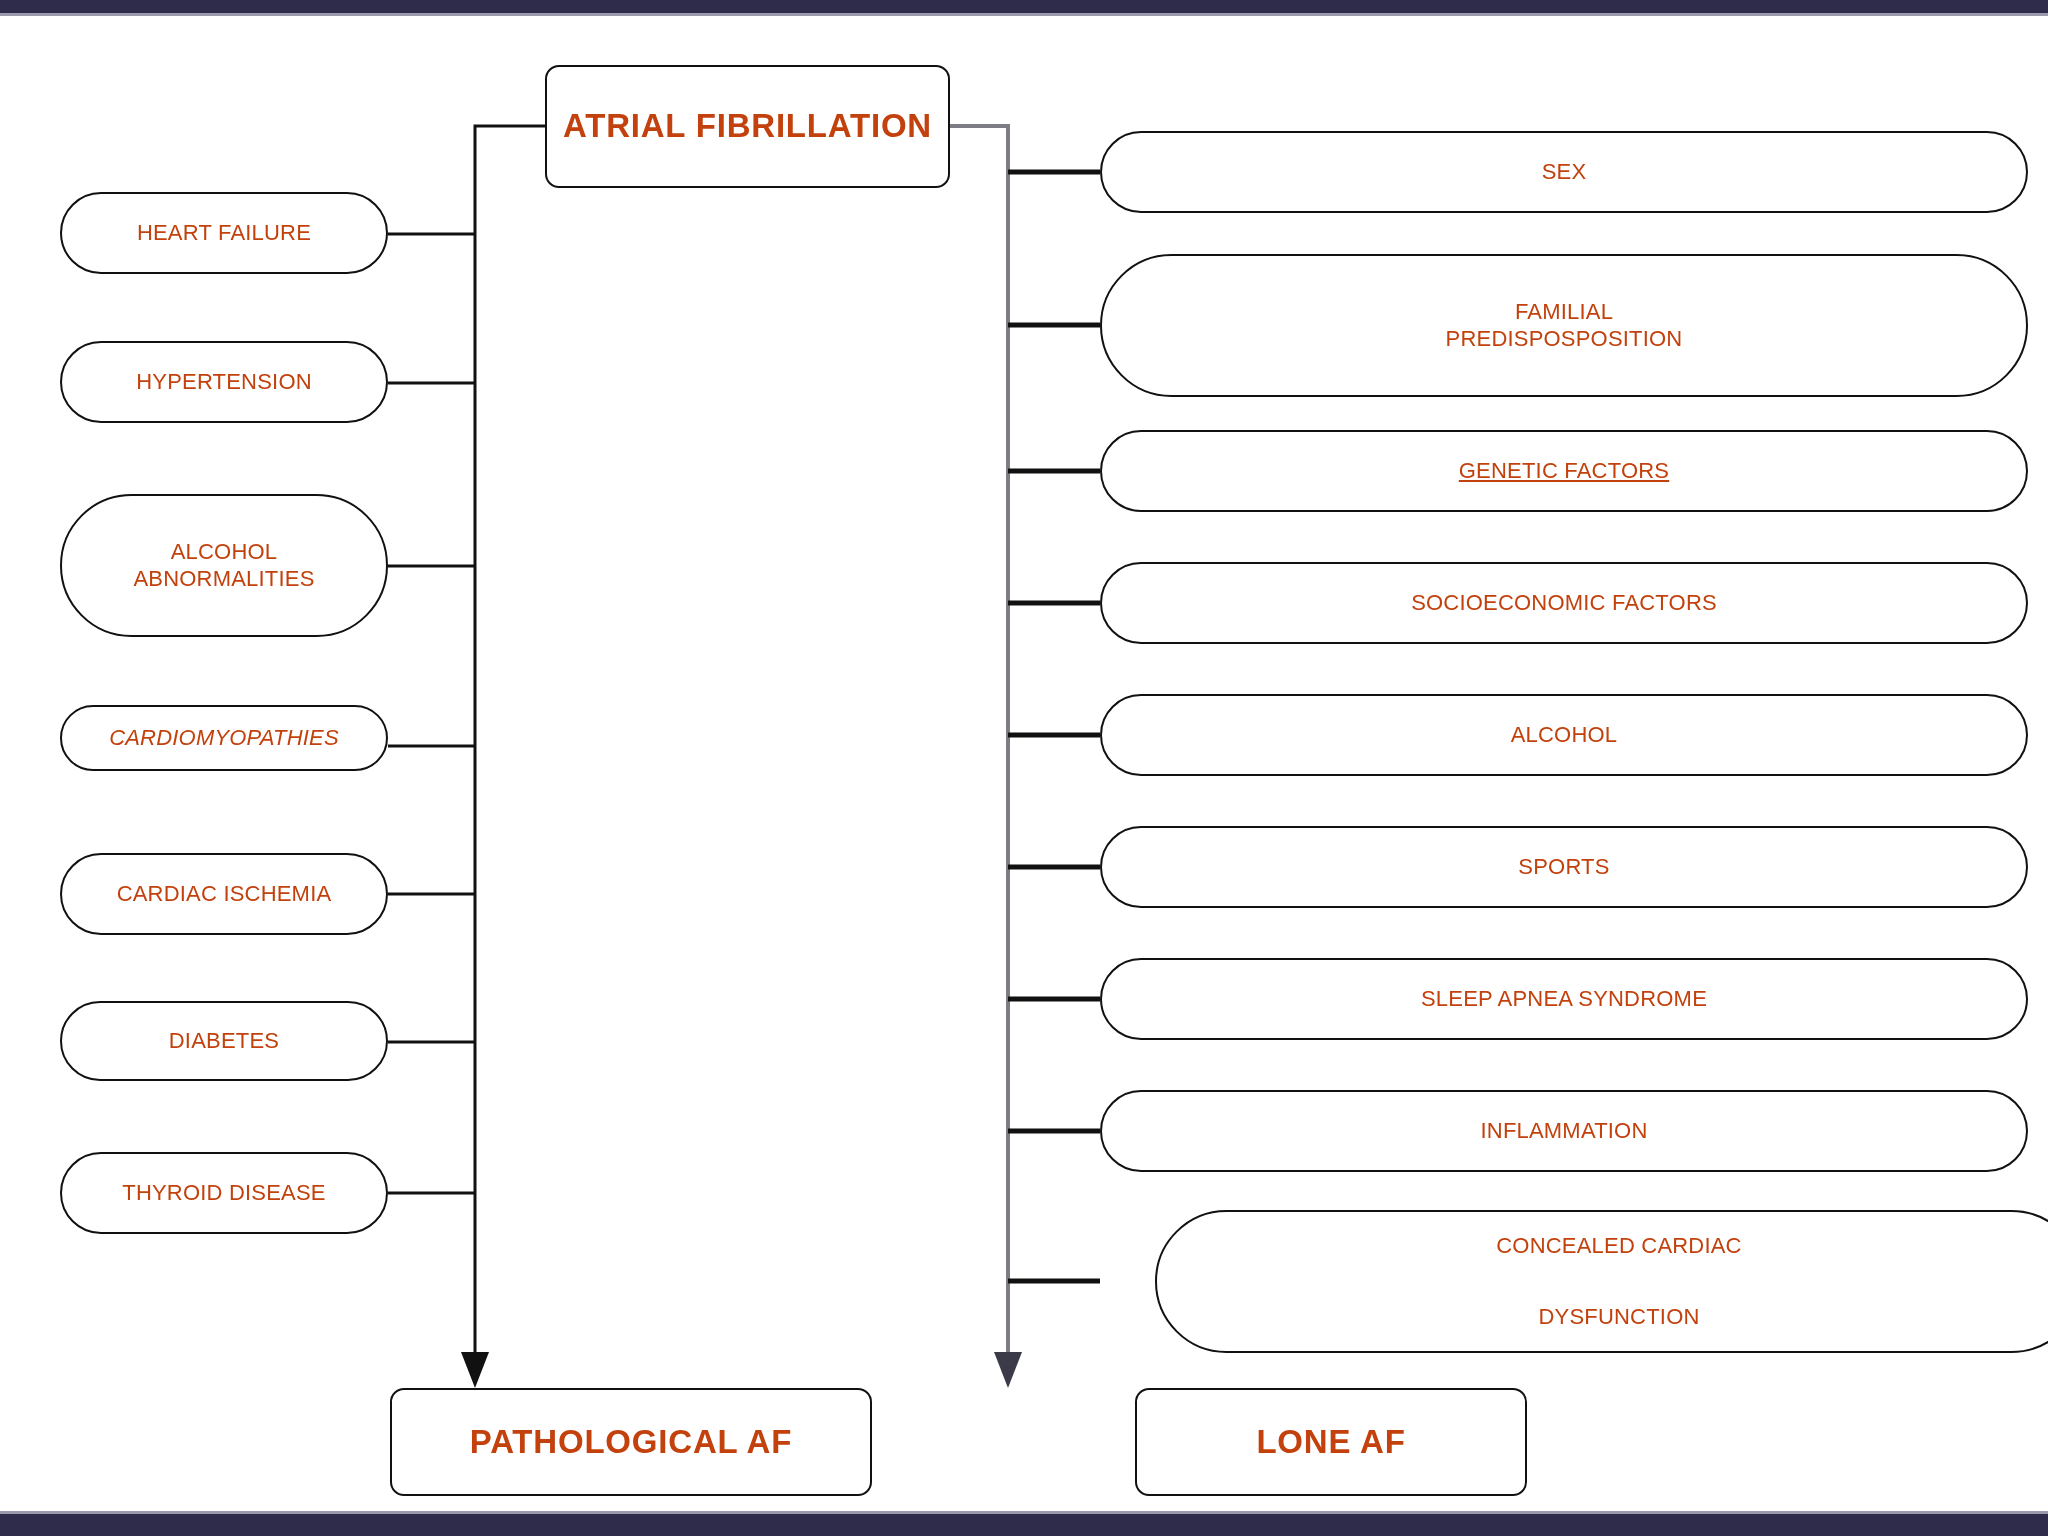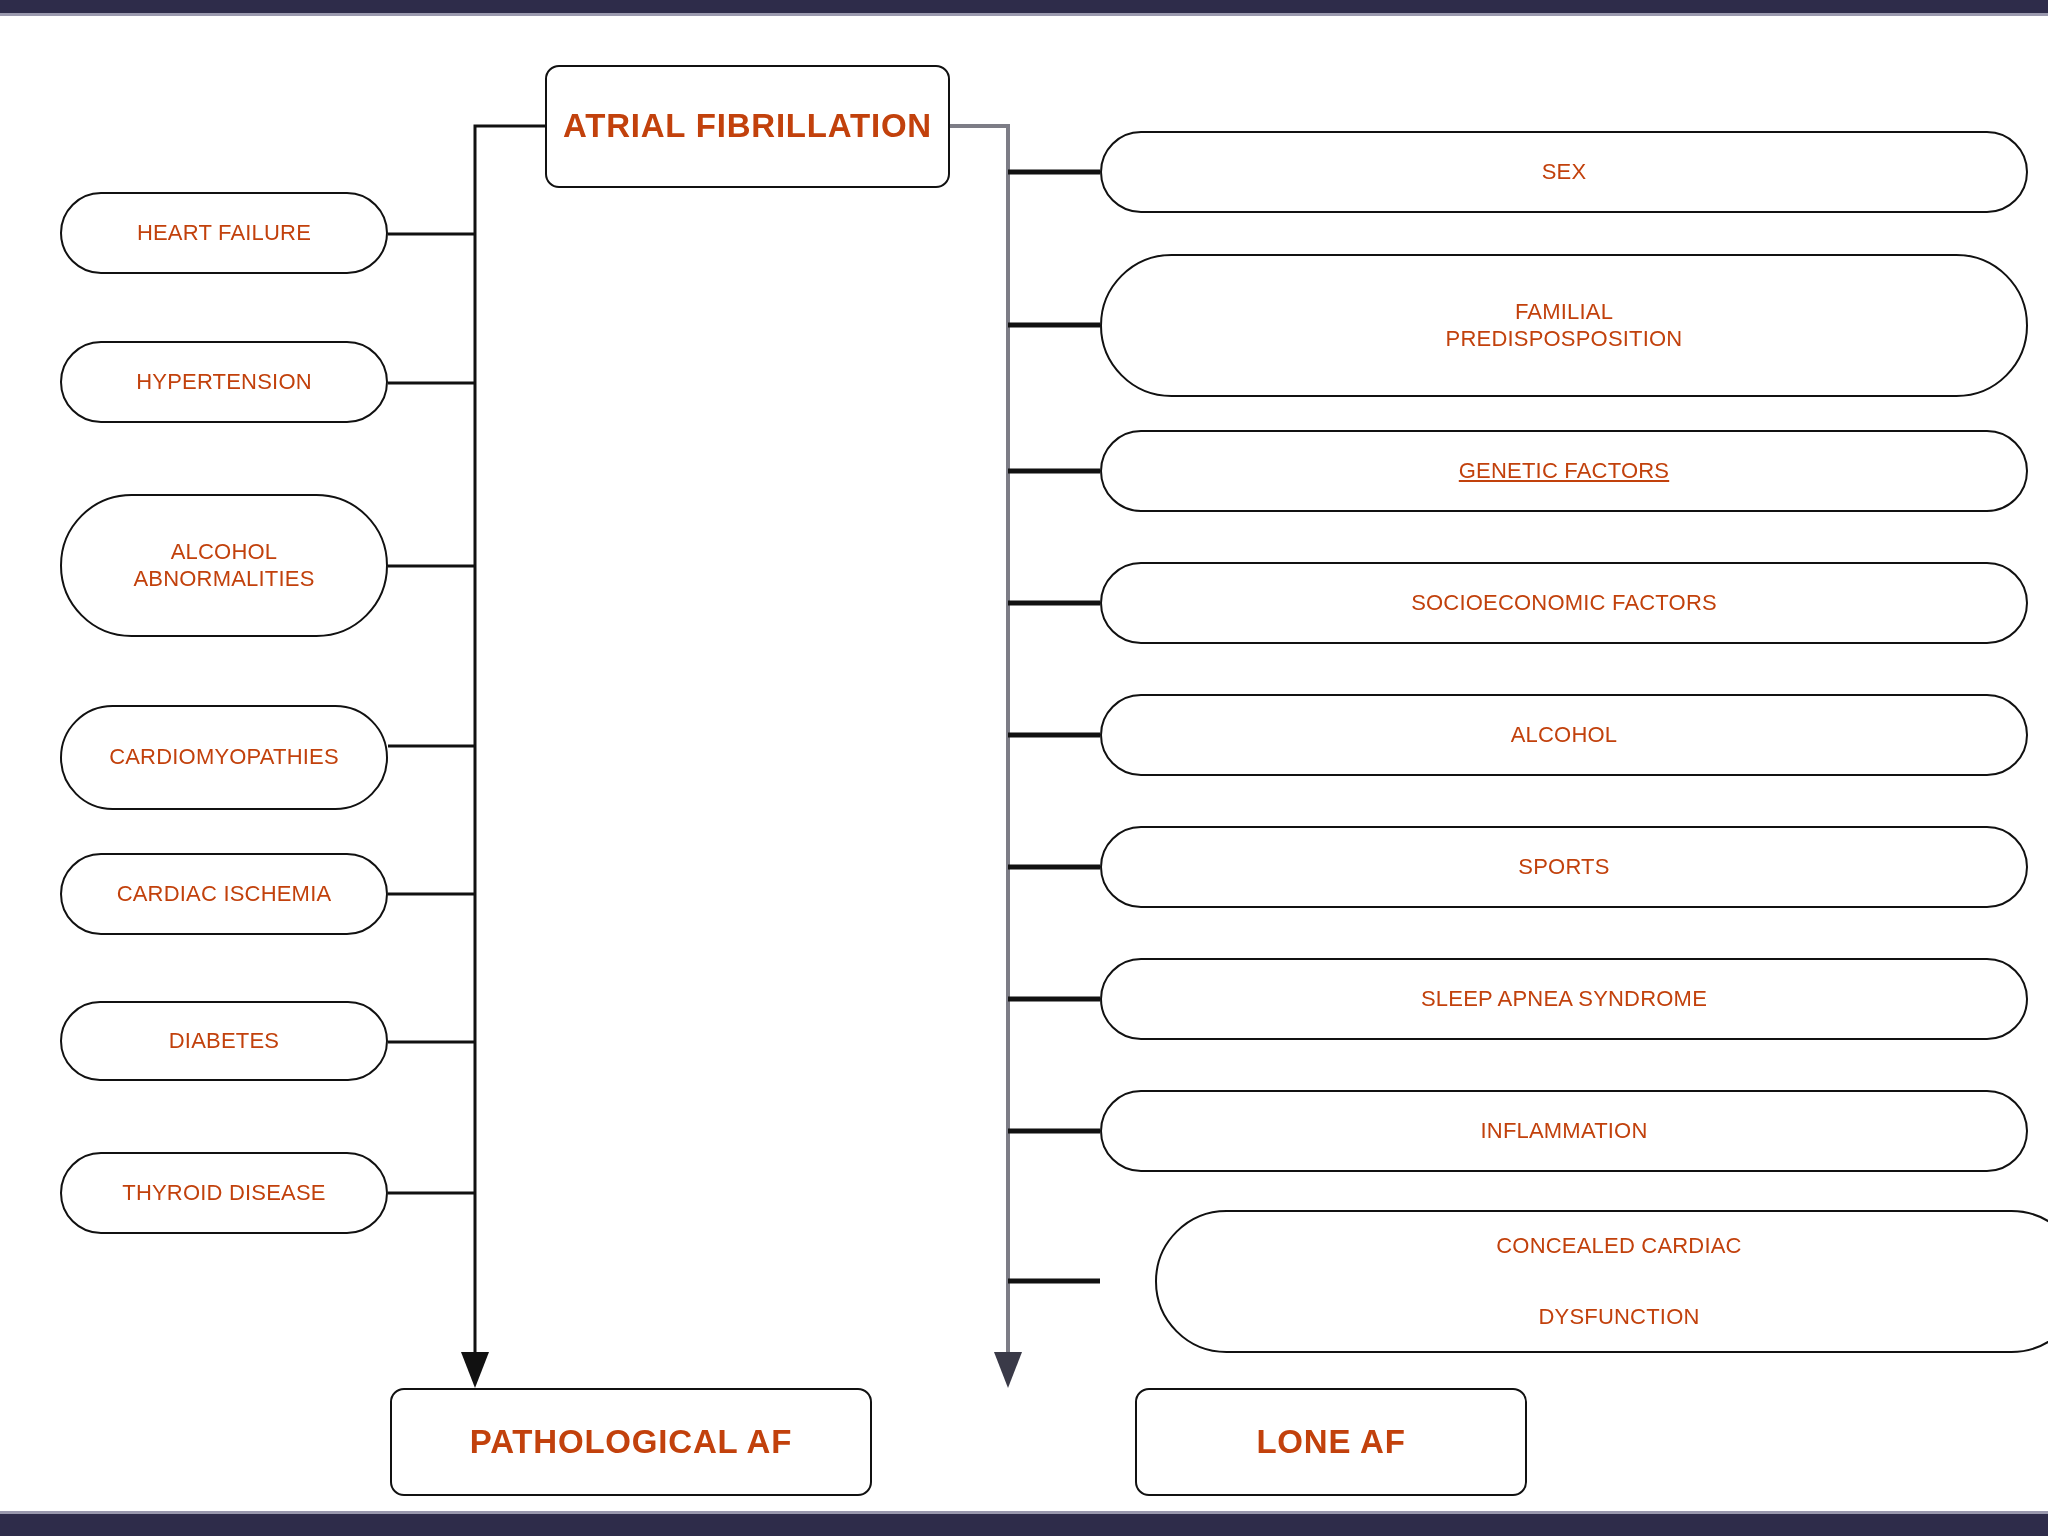--- a/index.html
+++ b/index.html
@@ -122,21 +122,21 @@
 
   <div class="node pill" style="left:60px; top:341px; width:328px; height:82px;">
     <span>HYPERTENSION</span>
   </div>
 
   <div class="node pill" style="left:60px; top:494px; width:328px; height:143px; flex-direction:column;">
     <span>ALCOHOL</span>
     <span>ABNORMALITIES</span>
   </div>
 
-  <div class="node pill" style="left:60px; top:705px; width:328px; height:105px;">
+  <div class="node pill" style="left:60px; top:705px; width:328px; height:66px;font-style:italic;">
     <span>CARDIOMYOPATHIES</span>
   </div>
 
   <div class="node pill" style="left:60px; top:853px; width:328px; height:82px;">
     <span>CARDIAC ISCHEMIA</span>
   </div>
 
   <div class="node pill" style="left:60px; top:1001px; width:328px; height:80px;">
     <span>DIABETES</span>
   </div>

